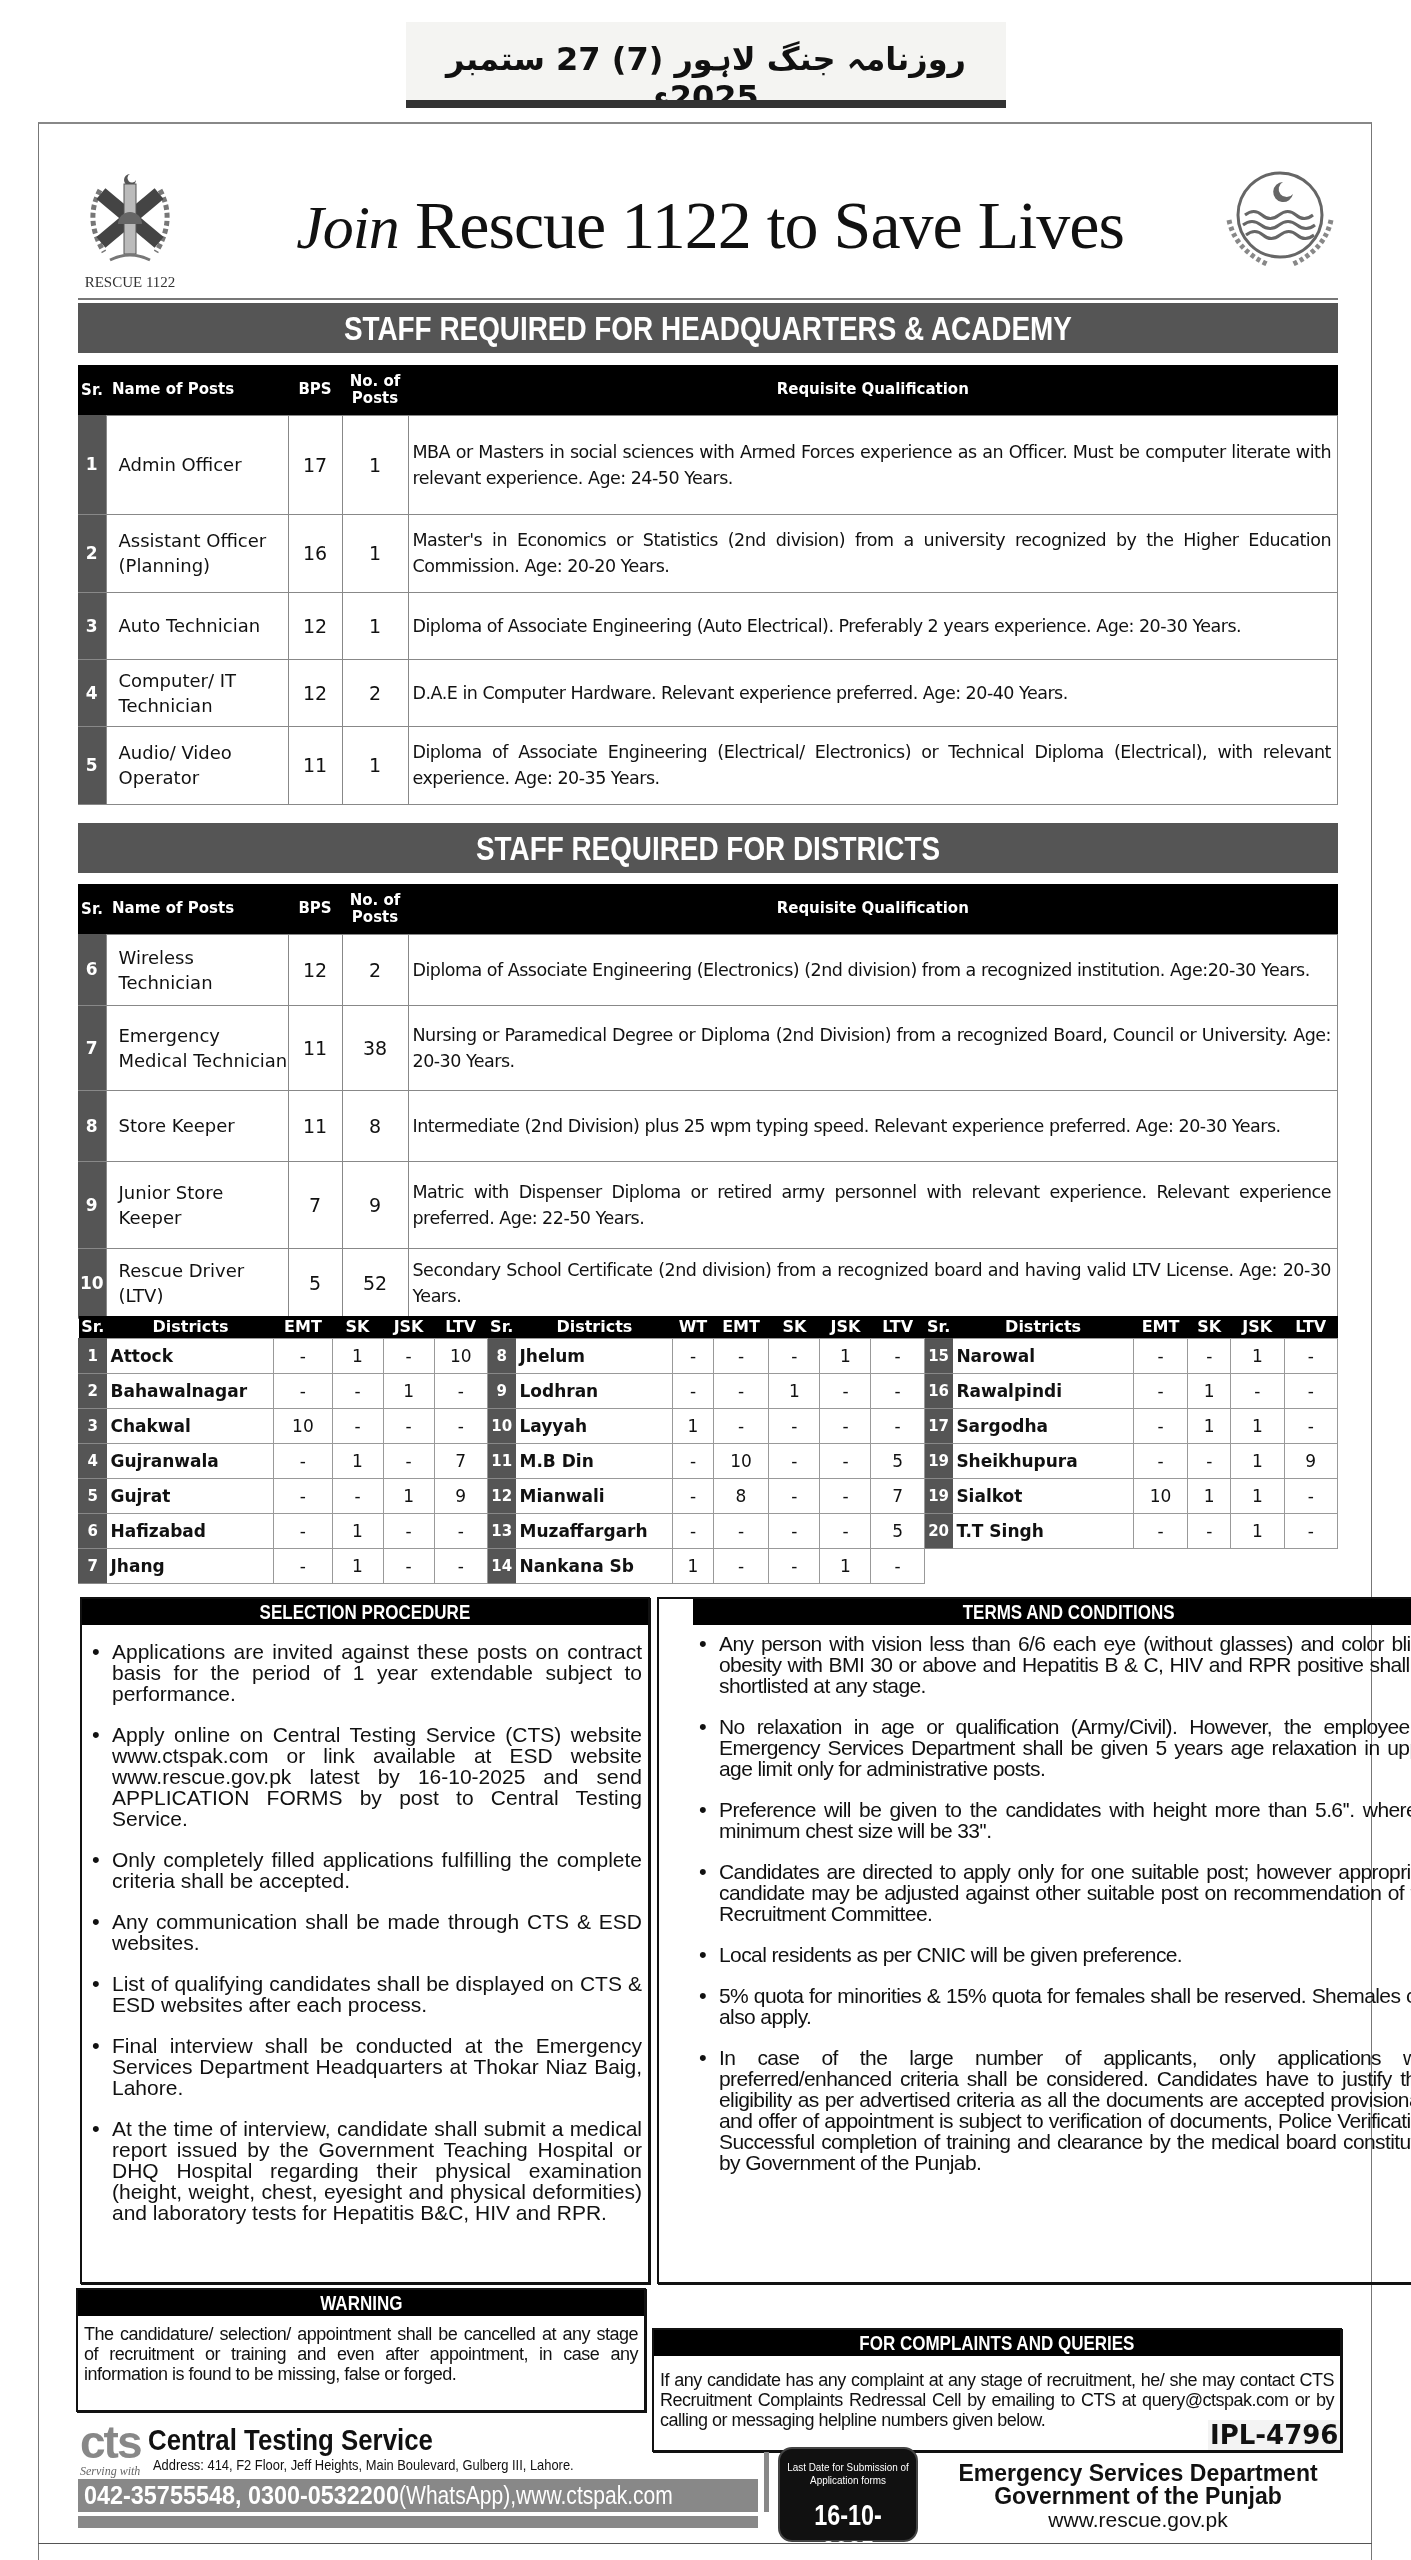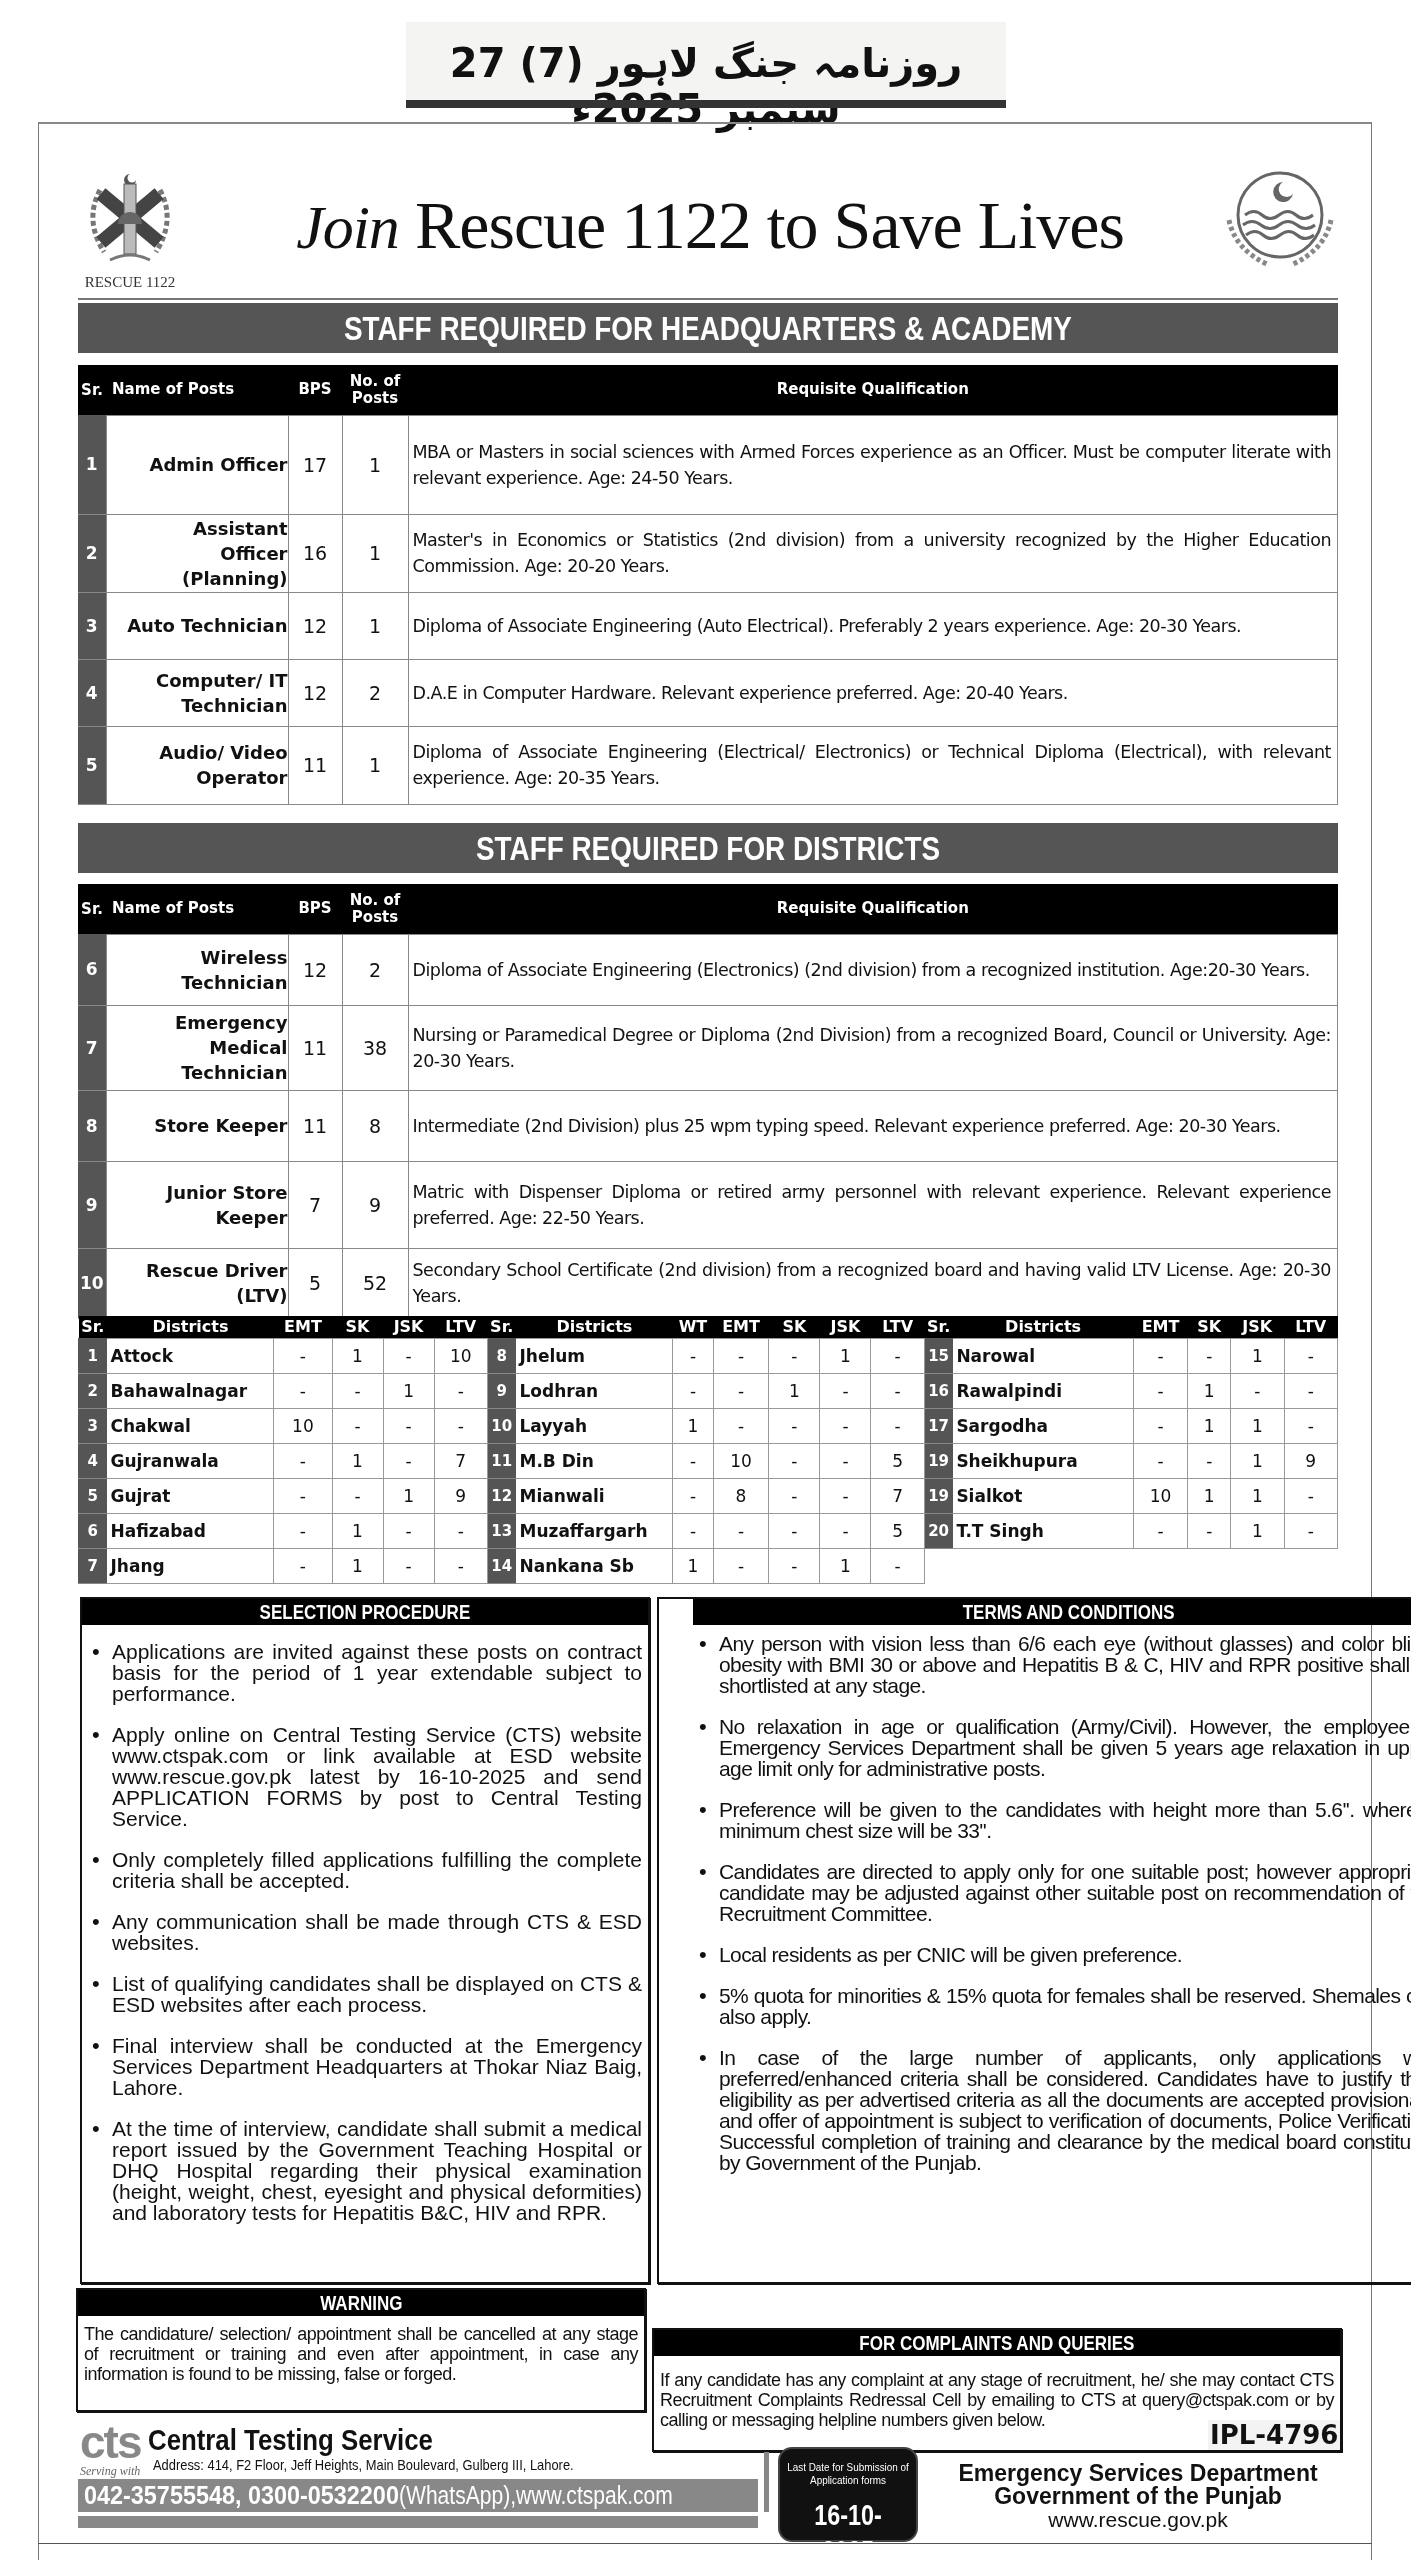--- a/index.html
+++ b/index.html
@@ -1,21 +1,21 @@
 <!DOCTYPE html>
 <html><head>
 <meta charset="utf-8">
 <style>
   * { box-sizing: border-box; margin: 0; padding: 0; }
   html, body { width: 1411px; height: 2560px; background: #ffffff; overflow: hidden; }
   body { position: relative; font-family: "DejaVu Sans", sans-serif; color: #111; }
 
   
   .masthead { position: absolute; left: 406px; top: 22px; width: 600px; height: 86px; background: #f4f4f2; }
-  .masthead-text { position: absolute; left: 0; right: 0; top: 18px; text-align: center; font-family: "DejaVu Sans", sans-serif; font-weight: bold; font-size: 40px; letter-spacing: 1px; direction: rtl; color: #111; }
+  .masthead-text { position: absolute; left: 0; right: 0; top: 18px; text-align: center; font-family: "DejaVu Sans", sans-serif; font-weight: bold; font-size: 32px; letter-spacing: 1px; direction: rtl; color: #111; }
   .masthead-rule { position: absolute; left: 0; right: 0; bottom: 0; height: 8px; background: #333; }
 
   .frame { position: absolute; left: 38px; top: 122px; width: 1334px; height: 2438px; border-left: 1px solid #777; border-right: 1px solid #777; border-top: 2px solid #888; }
 
   
   .logo-left { position: absolute; left: 70px; top: 160px; width: 120px; height: 130px; }
   .logo-left svg { width: 120px; height: 110px; }
   .logo-left .caption { font-family: "Liberation Serif", serif; font-size: 15px; text-align: center; color: #333; margin-top: 0px; }
   .logo-right { position: absolute; left: 1215px; top: 160px; width: 130px; height: 120px; }
   .title { position: absolute; left: 220px; top: 185px; width: 980px; text-align: center; font-family: "Liberation Serif", serif; font-size: 68px; line-height: 80px; color: #111; letter-spacing: -1px; }
@@ -26,21 +26,21 @@
   .banner { position: absolute; left: 78px; width: 1260px; height: 50px; background: #555; color: #fff; font-family: "Liberation Sans", sans-serif; font-weight: bold; font-size: 34px; text-align: center; line-height: 50px; letter-spacing: 0px; transform-origin: center; }
   .banner span { display: inline-block; transform: scaleX(0.82); }
 
   
   table { border-collapse: collapse; }
   .posts { position: absolute; left: 78px; width: 1260px; font-family: "DejaVu Sans", sans-serif; }
   .posts th { background: #000; color: #fff; font-weight: bold; font-size: 15px; text-align: center; height: 50px; line-height: 17px; }
   .posts th.name { text-align: left; padding-left: 6px; }
   .posts td { border: 1px solid #888; font-size: 17px; vertical-align: middle; }
   .posts td.sr { background: #555; color: #fff; font-weight: bold; text-align: center; border: none; border-bottom: 1px solid #888; width: 28px; }
-  .posts td.name { font-weight: bold; font-size: 18px; padding-left: 20px; width: 182px; line-height: 25px; text-align: right; }
+  .posts td.name { font-weight: normal; font-size: 18px; padding-left: 12px; width: 182px; line-height: 25px; }
   .posts td.num { text-align: center; width: 54px; font-size: 19px; }
   .posts td.num2 { text-align: center; width: 66px; font-size: 19px; }
   .posts td.qual { padding: 4px 6px 4px 4px; font-size: 17.5px; line-height: 26px; text-align: justify; letter-spacing: -0.5px; }
 
   
   .districts { position: absolute; left: 78px; top: 1316px; width: 1260px; font-family: "DejaVu Sans", sans-serif; }
   .districts th { background: #000; color: #fff; font-weight: bold; font-size: 16px; height: 22px; text-align: center; padding: 0; }
   .districts td { border: 1px solid #999; font-size: 17px; text-align: center; height: 35px; padding: 0; }
   .districts td.sr { background: #555; color: #fff; font-weight: bold; border-color: #555; border-bottom-color: #888; width: 24px; font-size: 15px; }
   .districts td.dname { text-align: left; font-weight: bold; font-size: 17px; padding-left: 3px; margin-left: 29px; }

